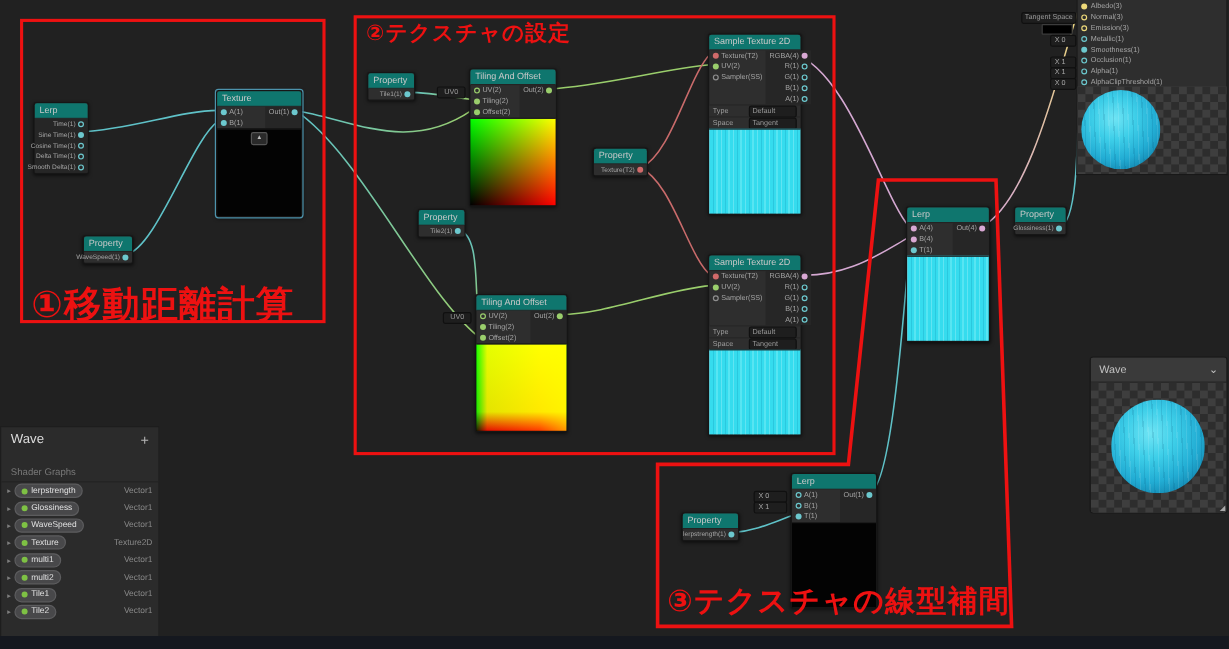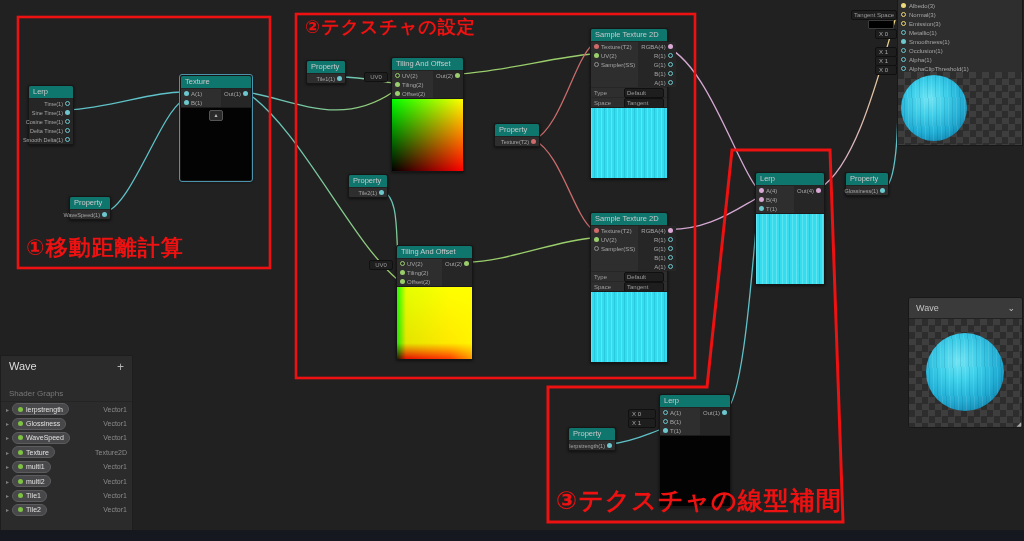--- a/index.html
+++ b/index.html
@@ -568,15 +568,15 @@
   </div>
 </div>
 
 <div id="bottombar"></div>
 
 <svg id="anno" width="1024" height="541">
   <rect x="18" y="17" width="252" height="251" fill="none" stroke="#ed1111" stroke-width="2.6"></rect>
   <rect x="296" y="14" width="399" height="364" fill="none" stroke="#ed1111" stroke-width="2.6"></rect>
   <polygon points="732,150 830,150 843,522 548,522 548,387 707,387" fill="none" stroke="#ed1111" stroke-width="3"></polygon>
 </svg>
-<div class="anno-label" style="left:26px;top:233px;font-size:22px;">①移動距離計算</div>
+<div class="anno-label" style="left:26px;top:233px;font-size:31px;">①移動距離計算</div>
 <div class="anno-label" style="left:305px;top:15px;font-size:18px;">②テクスチャの設定</div>
 <div class="anno-label" style="left:556px;top:484px;font-size:25px;">③テクスチャの線型補間</div>
 
 </body></html>

